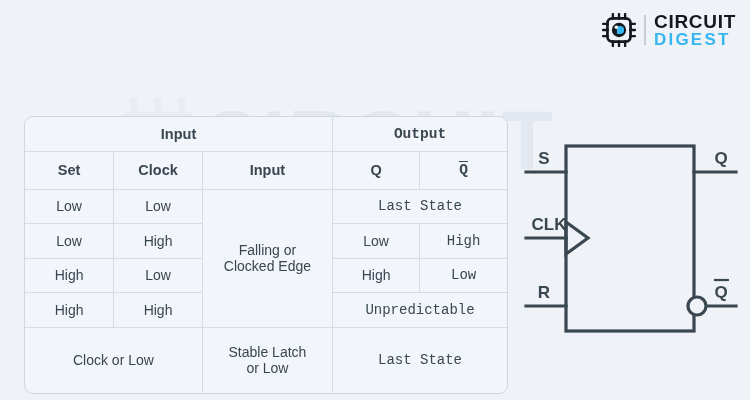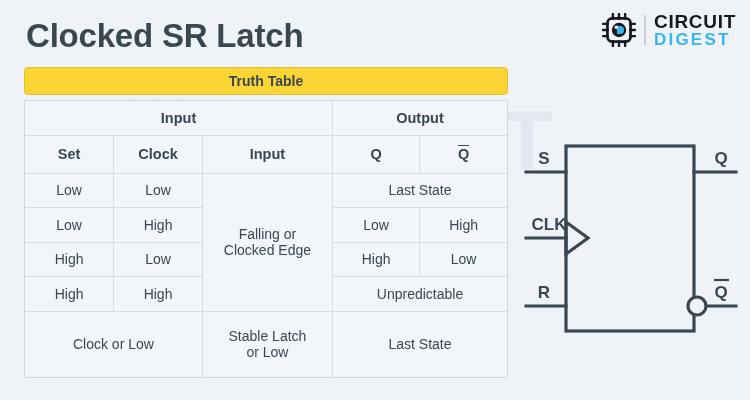--- a/index.html
+++ b/index.html
@@ -83,24 +83,24 @@
     border: 1px solid #dfc132;
     border-radius: 4px;
     display: flex; align-items: center; justify-content: center;
     font-size: 14px; font-weight: bold;
     color: #3a4751;
   }
 
   
   .tbl-wrap {
     position: absolute;
-    left: 24px; top: 100px;
+    left: 24px; top: 116px;
     width: 484px; height: 278px;
     border: 1px solid #cfd6df;
-    border-radius: 1px;
+    border-radius: 9px;
     overflow: hidden;
     background: #f2f5fa;
   }
   table.truth {
     width: 100%; height: 100%;
     border-collapse: collapse;
     background: transparent;
   }
   table.truth td {
     border: 1px solid #d5dce5;
@@ -109,21 +109,21 @@
     color: #3a4751;
     font-size: 14px;
     line-height: 1.18;
   }
   table.truth td.hdr {
     font-weight: bold;
     font-size: 14.5px;
   }
   table.truth td.nb-top    { border-top: none; }
   table.truth td.nb-left   { border-left: none; }
-  table.truth td.nb-right  { border-right: none; }
+  table.truth td.nb-right  { border-right: none; font-family: Liberation Mono, monospace; }
   table.truth td.nb-bottom { border-bottom: none; }
 
   .ovl { position: relative; display: inline-block; padding-top: 1px; }
   .ovl::before {
     content: "";
     position: absolute;
     left: 0; right: 0; top: 0px;
     border-top: 1.6px solid #3a4751;
   }
 
@@ -155,21 +155,20 @@
         <line x1="80" y1="50" x2="94" y2="50"></line>
         <line x1="80" y1="70" x2="94" y2="70"></line>
       </g>
       <rect x="18" y="18" width="64" height="64" rx="12" fill="none" stroke="#e4e8f0" stroke-width="7"></rect>
       <circle cx="50" cy="50" r="17" fill="#e9eef6"></circle>
     </svg>
     <div class="wm-text1">CIRCUIT</div>
     <div class="wm-text2">DIGEST</div>
   </div>
 
-  <div class="page-title">Clocked SR Latch</div>
 
   <div class="logo">
     <svg width="34" height="34" viewBox="0 0 100 100">
       <g stroke="#15181c" stroke-width="7" stroke-linecap="round">
         <line x1="32" y1="3" x2="32" y2="17"></line>
         <line x1="50" y1="3" x2="50" y2="17"></line>
         <line x1="68" y1="3" x2="68" y2="17"></line>
         <line x1="32" y1="83" x2="32" y2="97"></line>
         <line x1="50" y1="83" x2="50" y2="97"></line>
         <line x1="68" y1="83" x2="68" y2="97"></line>
@@ -185,23 +184,20 @@
       <path d="M44 38 h9 a12 12 0 0 1 0 24 h-9 z" fill="#35b6f0"></path>
       <circle cx="42" cy="42" r="5" fill="#ffffff"></circle>
     </svg>
     <div class="logo-sep"></div>
     <div class="logo-words">
       <div class="logo-word-1">CIRCUIT</div>
       <div class="logo-word-2">DIGEST</div>
     </div>
   </div>
 
-  <div class="tt-banner">
-    <span>Truth Table</span>
-  </div>
 
   <div class="tbl-wrap">
     <table class="truth">
       <colgroup>
         <col style="width:18.4%">
         <col style="width:18.4%">
         <col style="width:27.0%">
         <col style="width:18.1%">
         <col style="width:18.1%">
       </colgroup>

